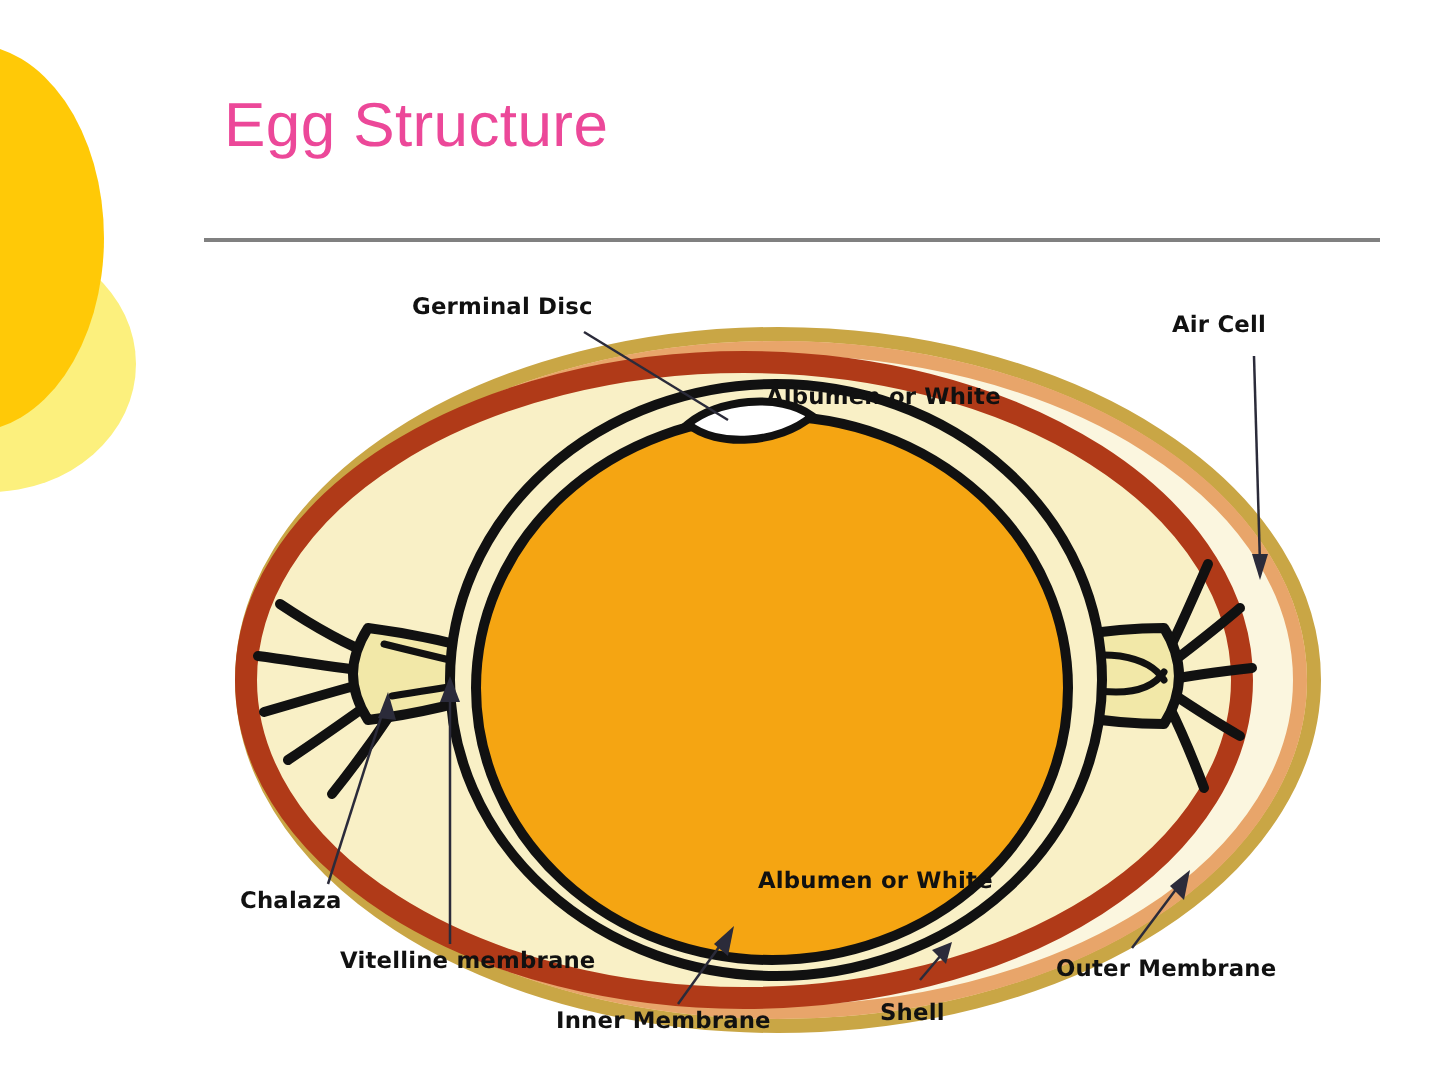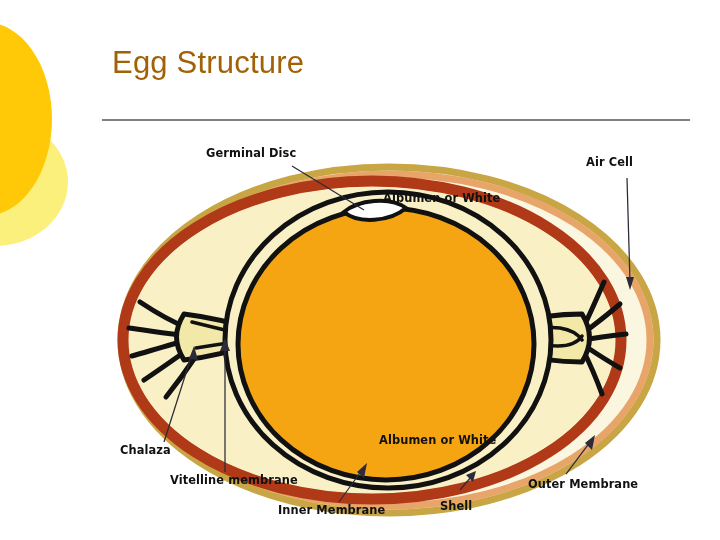--- a/index.html
+++ b/index.html
@@ -44,21 +44,21 @@
     background: #FFC907;
   }
 
   
   #title {
     position: absolute;
     left: 112px;
     top: 44px;
     font-size: 31px;
     line-height: 38px;
-    color: #a16207;
+    color: #ec4899;
     letter-spacing: 0.2px;
     white-space: nowrap;
   }
 
   #title-rule {
     position: absolute;
     left: 102px;
     top: 119px;
     width: 588px;
     height: 2px;

